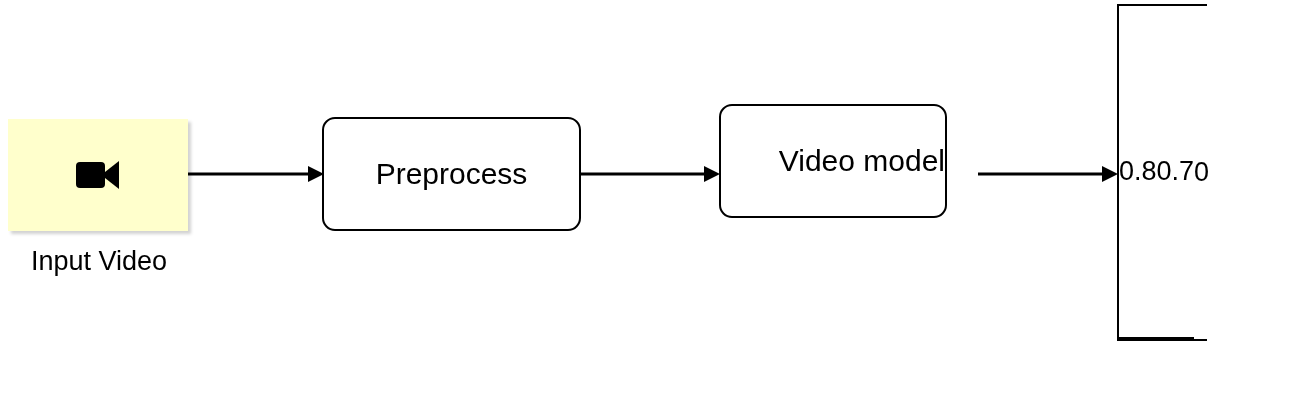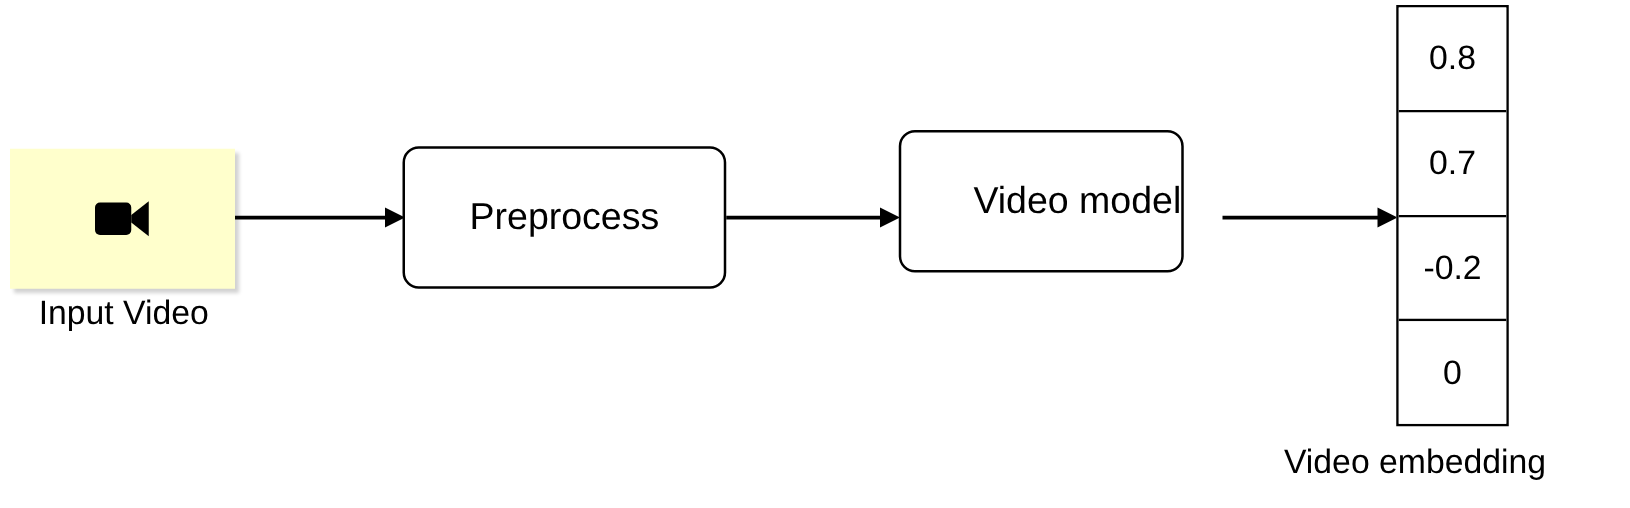--- a/index.html
+++ b/index.html
@@ -34,21 +34,21 @@
   }
   .camera-icon {
     display: block;
     width: 44px;
     height: 30px;
   }
 
   .source-label {
     position: absolute;
     left: 8px;
-    top: 235px;
+    top: 246px;
     width: 182px;
     text-align: center;
     font-size: 27px;
     color: #000000;
     letter-spacing: 0px;
     white-space: nowrap;
   }
 
   
   .proc-box {
@@ -93,21 +93,21 @@
   .embedding {
     position: absolute;
     left: 1117px;
     top: 4px;
     width: 90px;
     height: 337px;
     box-sizing: border-box;
     border: 2.6px solid #000000;
     background: #ffffff;
     display: flex;
-    flex-direction: column;
+    flex-direction: row;
   }
   .embed-cell {
     flex: 1 1 0;
     box-sizing: border-box;
     border-bottom: 2.6px solid #000000;
     display: flex;
     align-items: center;
     justify-content: center;
     font-size: 27px;
     color: #000000;
@@ -166,18 +166,16 @@
   <div class="arrow" id="arrow-3">
     <svg viewBox="0 0 140 20" width="140" height="20">
       <line x1="0" y1="10" x2="126" y2="10" stroke="#000000" stroke-width="3"></line>
       <path d="M124 2 L140 10 L124 18 Z" fill="#000000"></path>
     </svg>
   </div>
 
   <div class="embedding">
     <div class="embed-cell">0.8</div>
     <div class="embed-cell">0.7</div>
-    <div class="embed-cell">-0.2</div>
     <div class="embed-cell">0</div>
   </div>
-  <div class="embedding-label">Video embedding</div>
 
 </div>
 
 </body></html>

